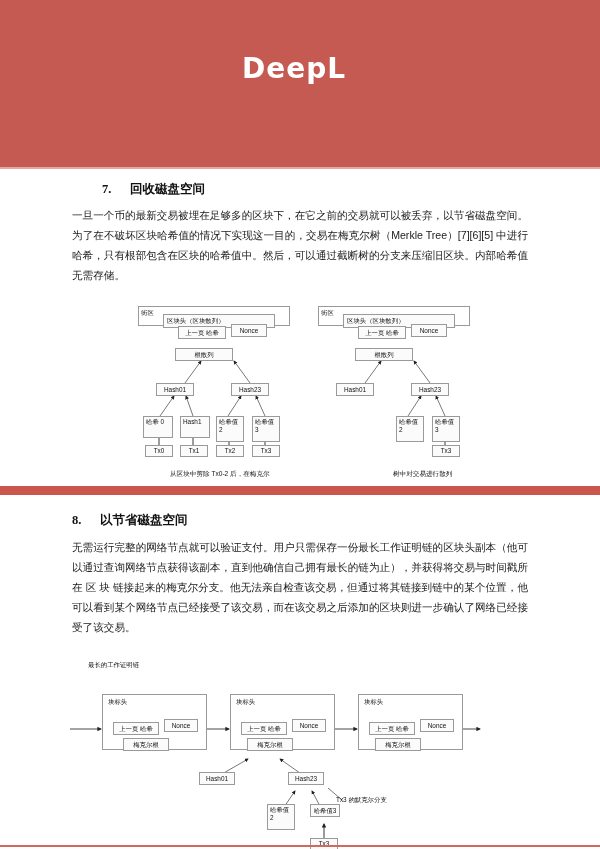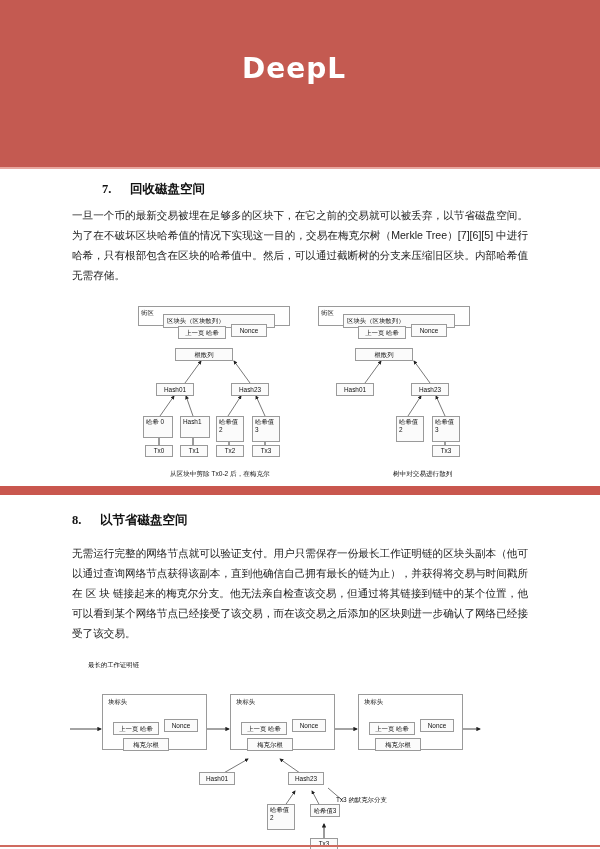--- a/index.html
+++ b/index.html
@@ -177,21 +177,21 @@
 
     <div class="box" style="left:114px;top:139px;width:28px;height:12px;">Tx3</div>
   </div>
   <div class="caption" style="left:393px;top:470px;">树中对交易进行散列</div>
 
   <div class="divider-thick" style="top:486px;"></div>
 
   <div class="sec-head" style="left:72px;top:512px;">
     <span class="sec-num">8.</span><span>以节省磁盘空间</span>
   </div>
-  <div class="para" style="top:537px;margin-top:6px;">无需运行完整的网络节点就可以验证支付。用户只需保存一份最长工作证明链的区块头副本（他可以通过查询网络节点获得该副本，直到他确信自己拥有最长的链为止），并获得将交易与时间戳所 在 区 块 链接起来的梅克尔分支。他无法亲自检查该交易，但通过将其链接到链中的某个位置，他可以看到某个网络节点已经接受了该交易，而在该交易之后添加的区块则进一步确认了网络已经接受了该交易。</div>
+  <div class="para" style="top:537px;">无需运行完整的网络节点就可以验证支付。用户只需保存一份最长工作证明链的区块头副本（他可以通过查询网络节点获得该副本，直到他确信自己拥有最长的链为止），并获得将交易与时间戳所 在 区 块 链接起来的梅克尔分支。他无法亲自检查该交易，但通过将其链接到链中的某个位置，他可以看到某个网络节点已经接受了该交易，而在该交易之后添加的区块则进一步确认了网络已经接受了该交易。</div>
 
   <div class="dlabel" style="left:88px;top:661px;">最长的工作证明链</div>
 
   <div class="diagram" style="left:60px;top:672px;width:480px;height:172px;">
     <svg class="dg-svg" width="480" height="172" viewBox="0 0 480 172">
       <defs>
         <marker id="ar3" markerWidth="5" markerHeight="5" refX="4" refY="2.5" orient="auto">
           <path d="M0,0 L5,2.5 L0,5 z" fill="#222"></path>
         </marker>
       </defs>

